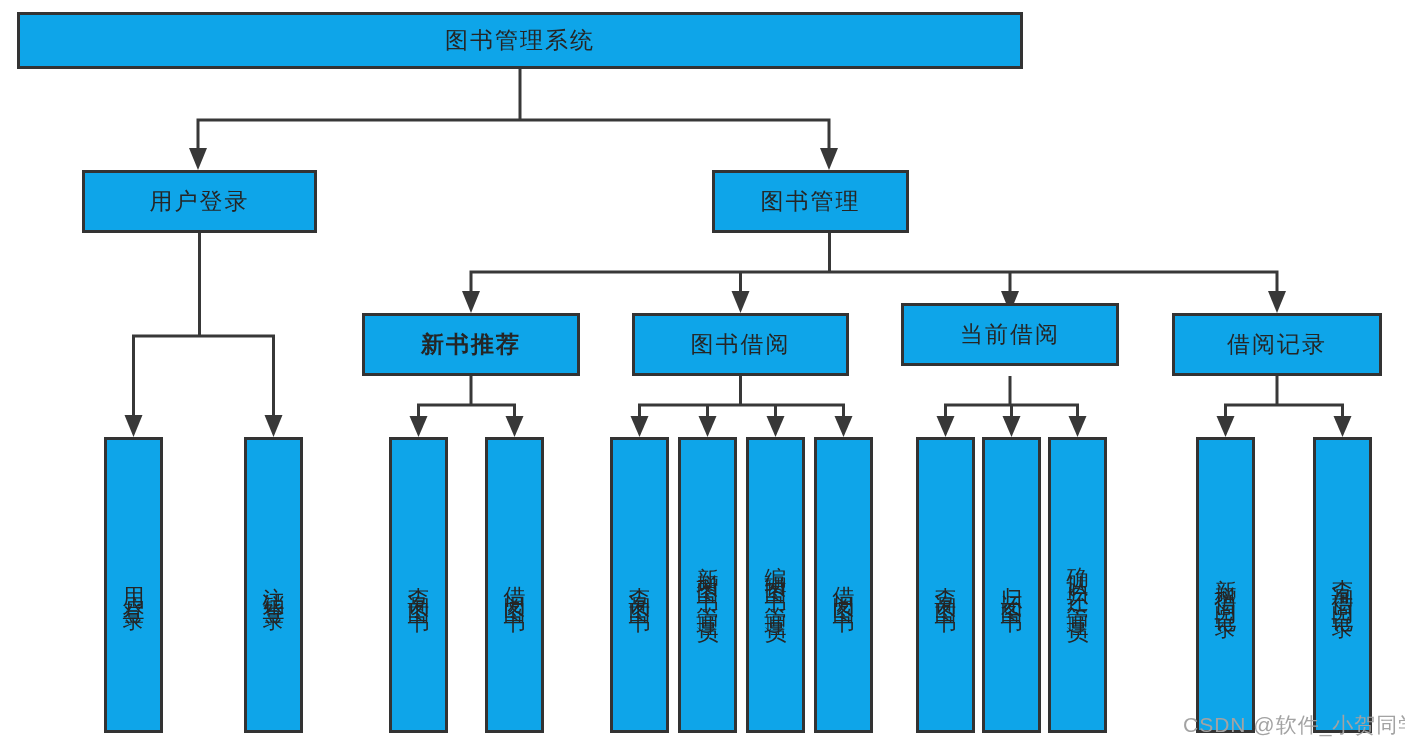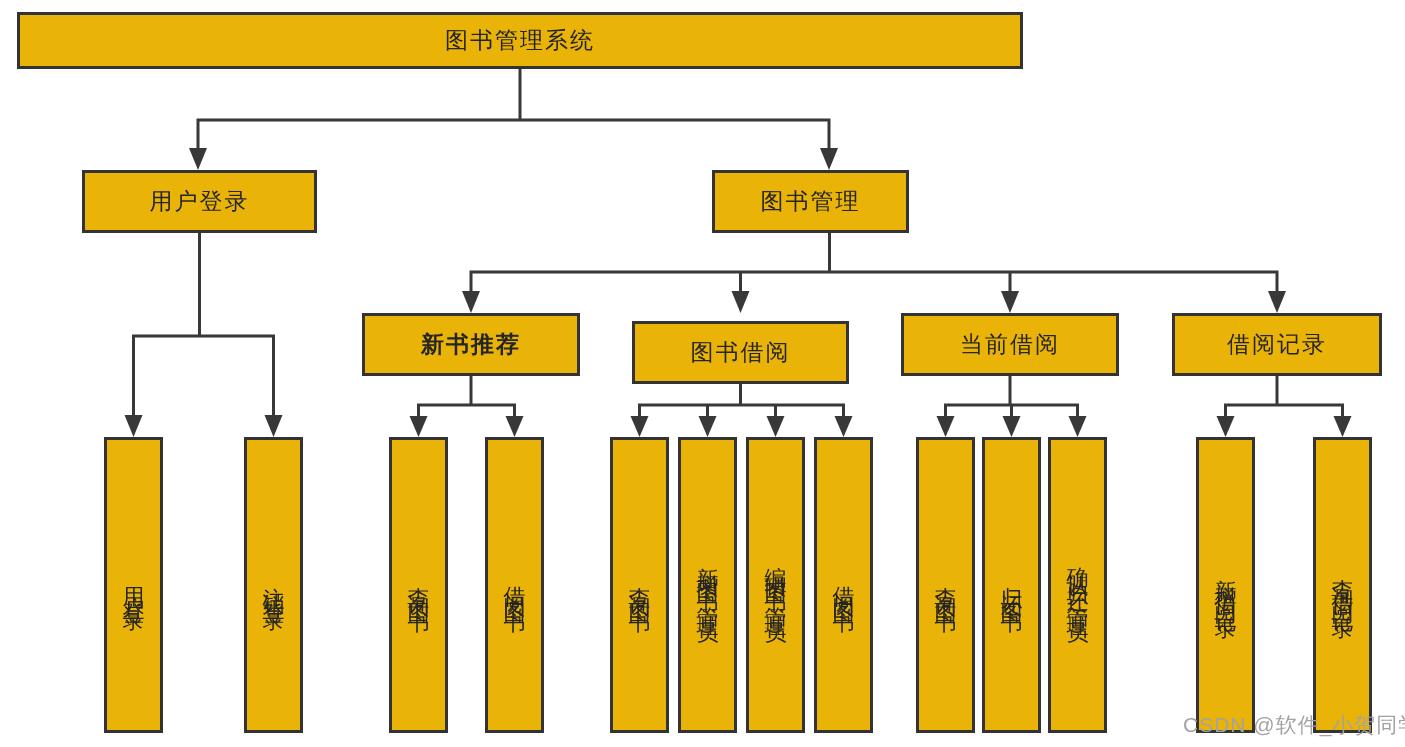--- a/index.html
+++ b/index.html
@@ -26,21 +26,21 @@
     stroke: #383838;
     stroke-width: 3;
   }
   #connectors polygon {
     fill: #383838;
     stroke: none;
   }
   .node {
     position: absolute;
     box-sizing: border-box;
-    background: #eab308;
+    background: #0ea5e9;
     border: 3px solid #333333;
     display: flex;
     align-items: center;
     justify-content: center;
     color: #252525;
   }
   .hbox {
     font-size: 23px;
     letter-spacing: 2px;
     white-space: nowrap;
@@ -122,24 +122,24 @@
   <div class="node hbox" style="left:82px; top:170px; width:235px; height:63px;">
     <span>用户登录</span>
   </div>
   <div class="node hbox" style="left:712px; top:170px; width:197px; height:63px;">
     <span>图书管理</span>
   </div>
 
   <div class="node hbox" style="left:362px; top:313px; width:218px; height:63px;font-weight:bold;">
     <span>新书推荐</span>
   </div>
-  <div class="node hbox" style="left:632px; top:313px; width:217px; height:63px;margin-top:8px;">
+  <div class="node hbox" style="left:632px; top:313px; width:217px; height:63px;">
     <span>图书借阅</span>
   </div>
-  <div class="node hbox" style="left:901px; top:313px; width:218px; height:63px;">
+  <div class="node hbox" style="left:901px; top:303px; width:218px; height:63px;">
     <span>当前借阅</span>
   </div>
   <div class="node hbox" style="left:1172px; top:313px; width:210px; height:63px;">
     <span>借阅记录</span>
   </div>
 
   <div class="node vbox" style="left:104px; top:437px; width:59px; height:296px;">
     <span class="vtext">用户登录</span>
   </div>
   <div class="node vbox" style="left:244px; top:437px; width:59px; height:296px;">

